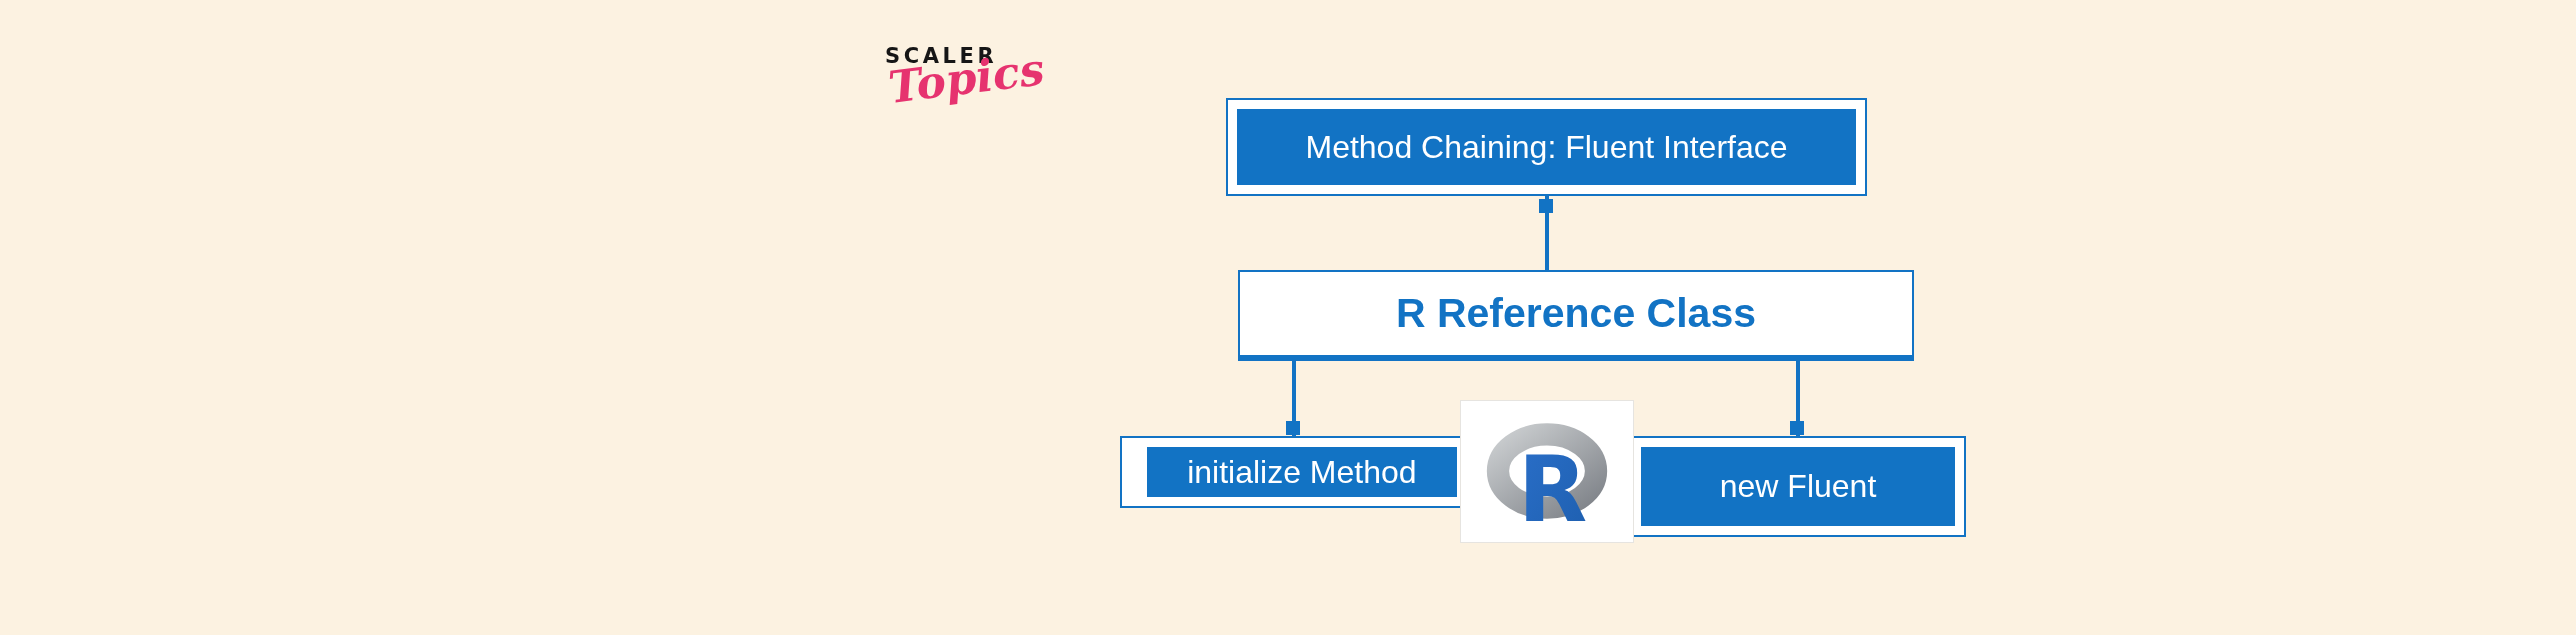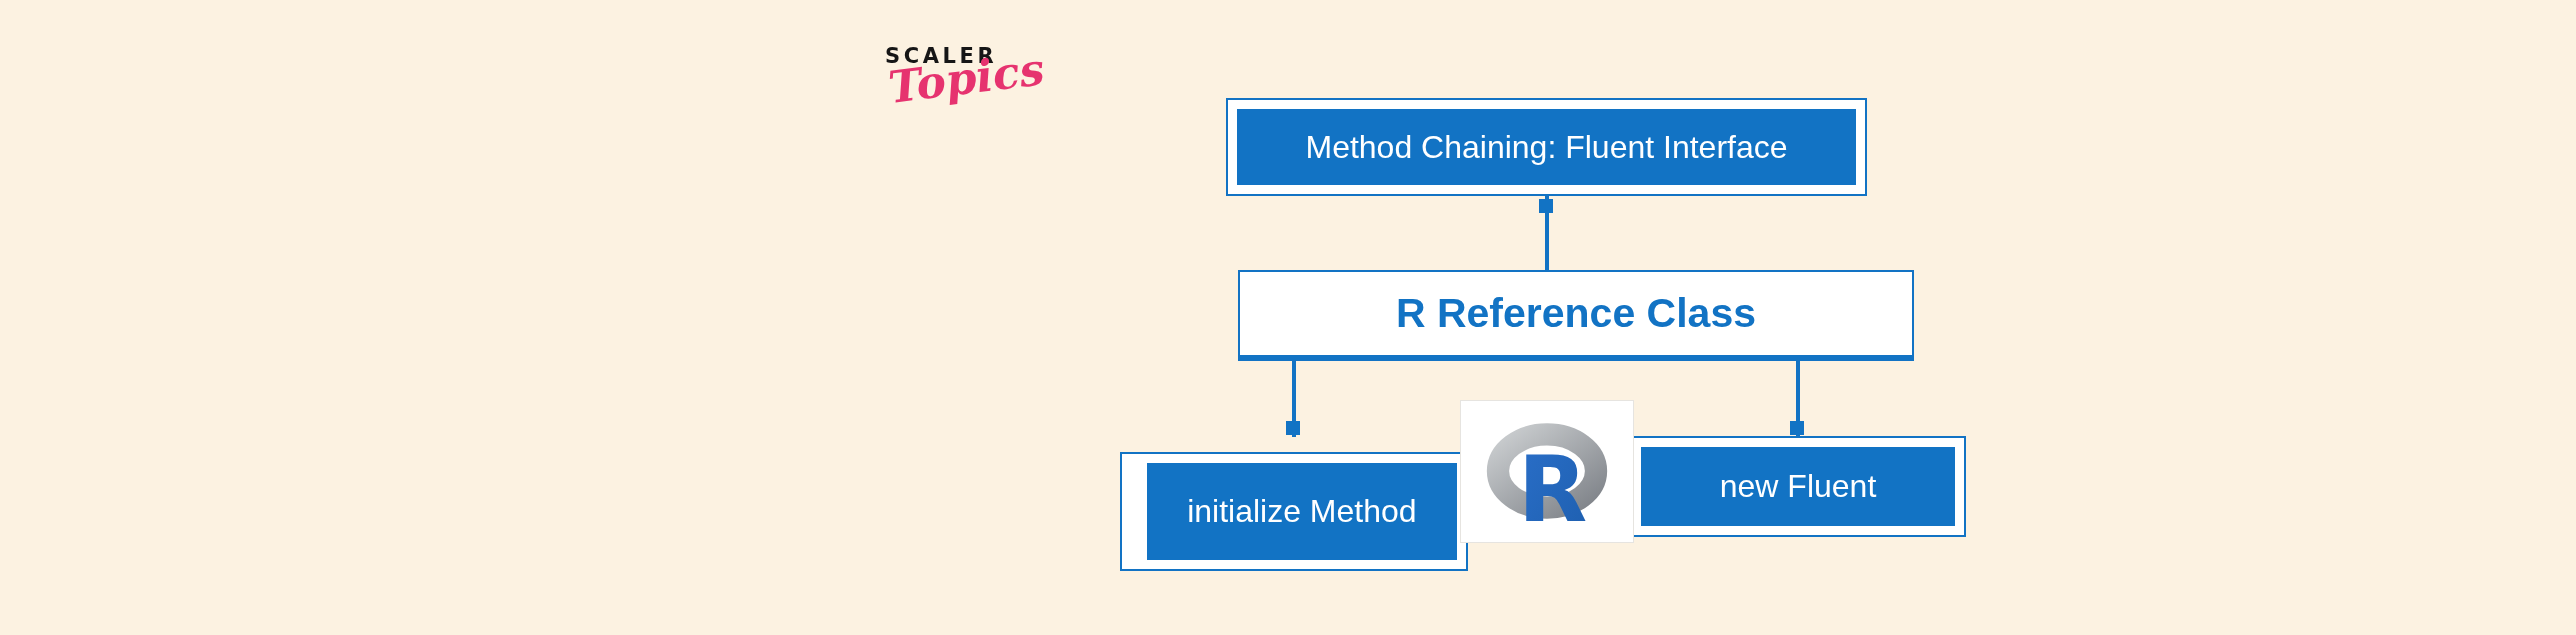--- a/index.html
+++ b/index.html
@@ -52,21 +52,21 @@
     flex: 1;
     background: var(--accent-blue, #1273C4);
     color: #ffffff;
     display: flex;
     align-items: center;
     justify-content: center;
     font-size: 32px;
     white-space: nowrap;
   }
   .top-box  { left: 1226px; top: 98px; width: 641px; height: 98px; }
-  .bl-box   { left: 1120px; top: 452px; width: 348px;  height: 119px; padding-left: 25px; }
+  .bl-box   { left: 1120px; top: 436px; width: 348px;  height: 72px; padding-left: 25px; }
   .br-box   { left: 1630px; top: 436px; width: 336px;  height: 101px; }
 
   
   .mid-box {
     position: absolute;
     left: 1207px; top: 270px; width: 676px; height: 91px;
     box-sizing: border-box;
     background: #ffffff;
     border: 2.6px solid var(--accent-blue, #1273C4);
     border-bottom-width: 6.2px;

